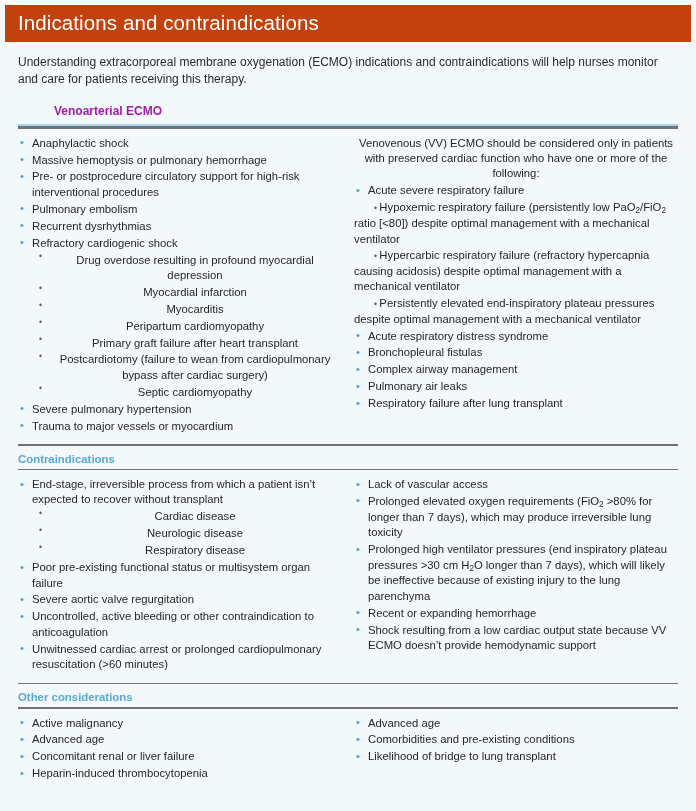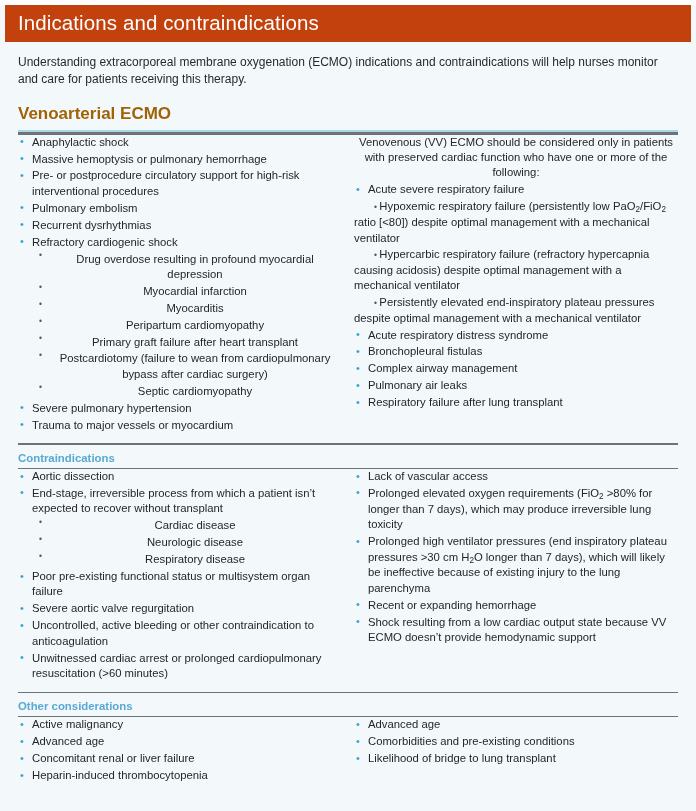--- a/index.html
+++ b/index.html
@@ -48,24 +48,25 @@
     color: #2a2a2a;
     max-width: 660px;
   }
 
   
   .col-head-row {
     display: flex;
     margin: 16px 18px 0 18px;
   }
   .col-head {
-    font-size: 17px;
+    font-size: 12px;
     font-weight: bold;
-    color: #a16207;
+    color: #a21caf;
     padding-bottom: 6px;
+    margin-left: 36px;
   }
   .col-head.left  { width: 336px; flex: 0 0 336px; }
   .col-head.right { flex: 1; }
 
   .head-rule {
     margin: 0 18px;
     height: 2px;
     background: #a8d6ea;
   }
 
@@ -84,21 +85,21 @@
     background: #6f7276;
   }
   .rule-top {
     height: 1.3px;
     background: #6f7276;
     margin: 0 18px;
   }
 
   .cols {
     display: flex;
-    padding-top: 0;
+    padding-top: 7px;
   }
   .col {
     box-sizing: border-box;
   }
   .col.left  { width: 336px; flex: 0 0 336px; padding-right: 14px; }
   .col.right { flex: 1; }
 
   
   ul.blist {
     list-style: none;
@@ -217,21 +218,20 @@
         </div>
         <div class="spacer-sm"></div>
       </div>
       <div class="rule-top"></div>
       <div class="section">
         <div class="section-title">Contraindications</div>
         <div class="rule-dark"></div>
         <div class="cols">
           <div class="col left">
             <ul class="blist">
-              <li class="lvl1">Aortic dissection</li>
               <li class="lvl1">End-stage, irreversible process from which a patient isn’t expected to recover without transplant</li>
               <li class="lvl2">Cardiac disease</li>
               <li class="lvl2">Neurologic disease</li>
               <li class="lvl2">Respiratory disease</li>
               <li class="lvl1">Poor pre-existing functional status or multisystem organ failure</li>
               <li class="lvl1">Severe aortic valve regurgitation</li>
               <li class="lvl1">Uncontrolled, active bleeding or other contraindication to anticoagulation</li>
               <li class="lvl1">Unwitnessed cardiac arrest or prolonged cardiopulmonary resuscitation (&gt;60 minutes)</li>
             </ul>
           </div>

